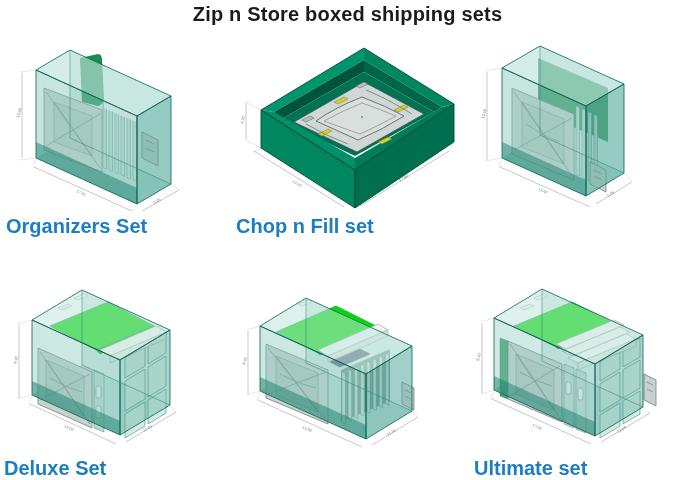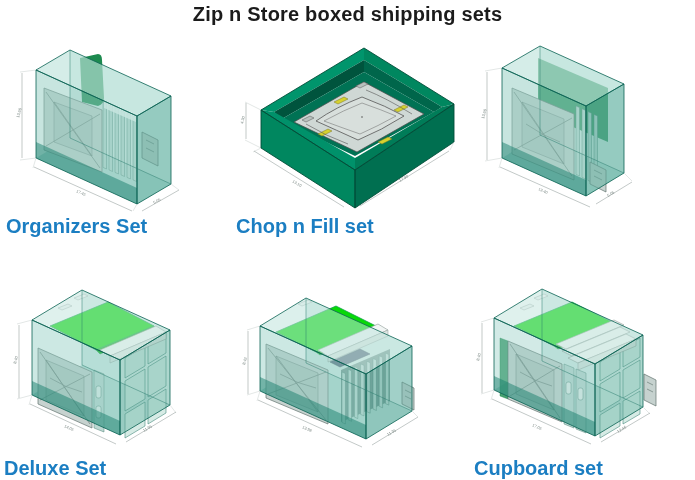--- a/index.html
+++ b/index.html
@@ -400,16 +400,16 @@
         <line class="ext-line" x1="20" y1="104" x2="17" y2="114"></line>
         <line class="dim-line" x1="18" y1="113" x2="117" y2="158"></line>
         <text class="dim-text" x="58" y="140" transform="rotate(25 58 140)">17.05</text>
       </g>
       <g>
         <line class="ext-line" x1="169" y1="121" x2="176" y2="128"></line>
         <line class="dim-line" x1="127" y1="156" x2="176" y2="127"></line>
         <text class="dim-text" x="144" y="147" transform="rotate(-31 144 147)">12.46</text>
       </g>
     </svg>
-    <div class="caption">Cupboard set</div>
+    <div class="caption">Ultimate set</div>
   </div>
 
 </div>
 
 </body></html>

